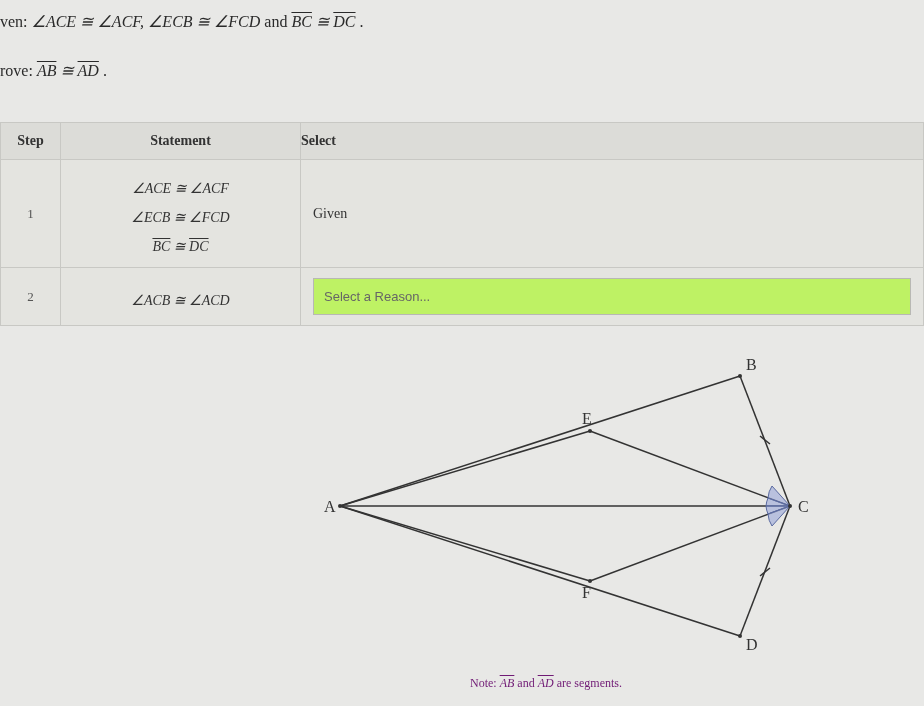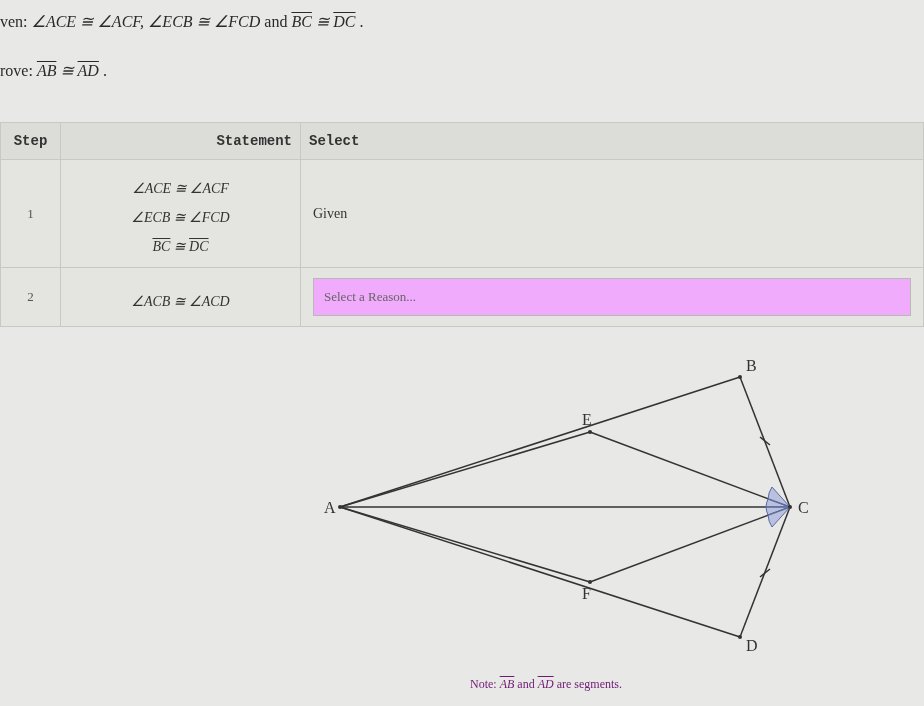--- a/index.html
+++ b/index.html
@@ -26,43 +26,43 @@
   table.proof {
     width: 100%;
     border-collapse: collapse;
     font-size: 14px;
     color: #333;
   }
   table.proof th {
     background: #dcdcd8;
     font-weight: bold;
     text-align: left;
-    padding: 10px 8px;
+    padding: 10px 0;
     border: 1px solid #c8c8c4;
-    font-family: Liberation Mono, monospace;
+    font-family: Liberation Serif, serif;
   }
   table.proof th.step-h { text-align: center; width: 60px; }
-  table.proof th.stmt-h { text-align: right; width: 240px; }
+  table.proof th.stmt-h { text-align: center; width: 240px; }
   table.proof td {
     background: #e4e4e0;
     border: 1px solid #c8c8c4;
     padding: 10px 12px;
     vertical-align: middle;
   }
   table.proof td.step { text-align: center; font-size: 13px; color:#555;}
   table.proof td.stmt { text-align: center; font-style: italic; }
   table.proof td.stmt .line { display:block; padding: 2px 0; margin-top: 8px; }
   .reason-select {
     width: 100%;
-    background: #f0abfc;
+    background: #bef264;
     border: 1px solid #b8b8b4;
     padding: 10px 10px;
     font-size: 13px;
     color: #666;
-    font-family: Liberation Serif, serif;
+    font-family: Liberation Sans, sans-serif;
     cursor: pointer;
   }
   .figure-area {
     position: relative;
     width: 924px;
     height: 360px;
     margin-top: 10px;
   }
   .figure-area svg {
     position: absolute;

